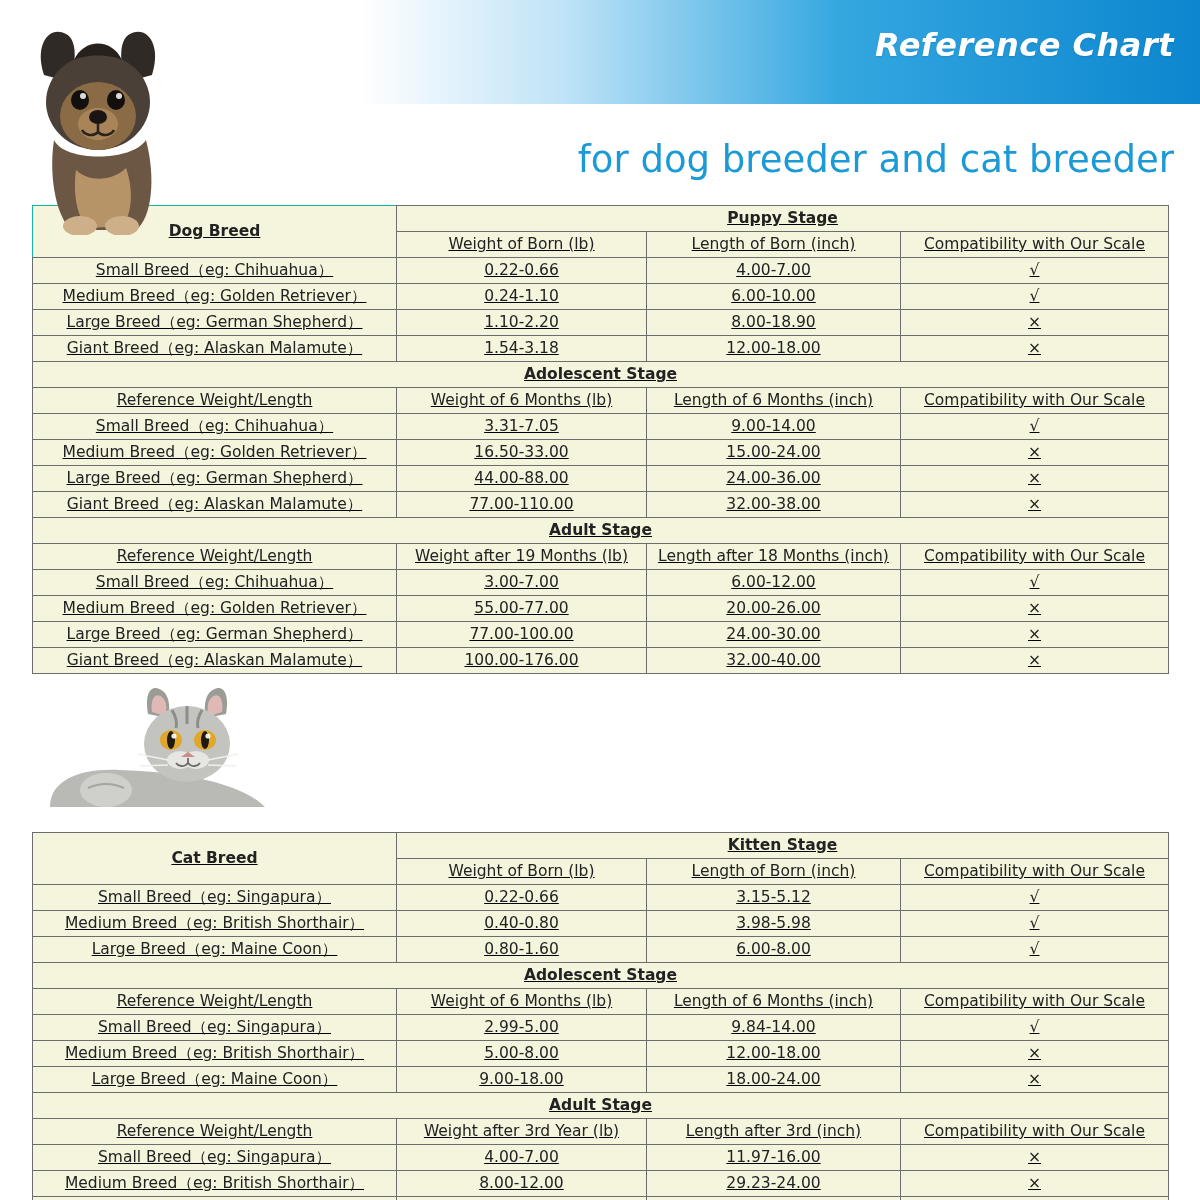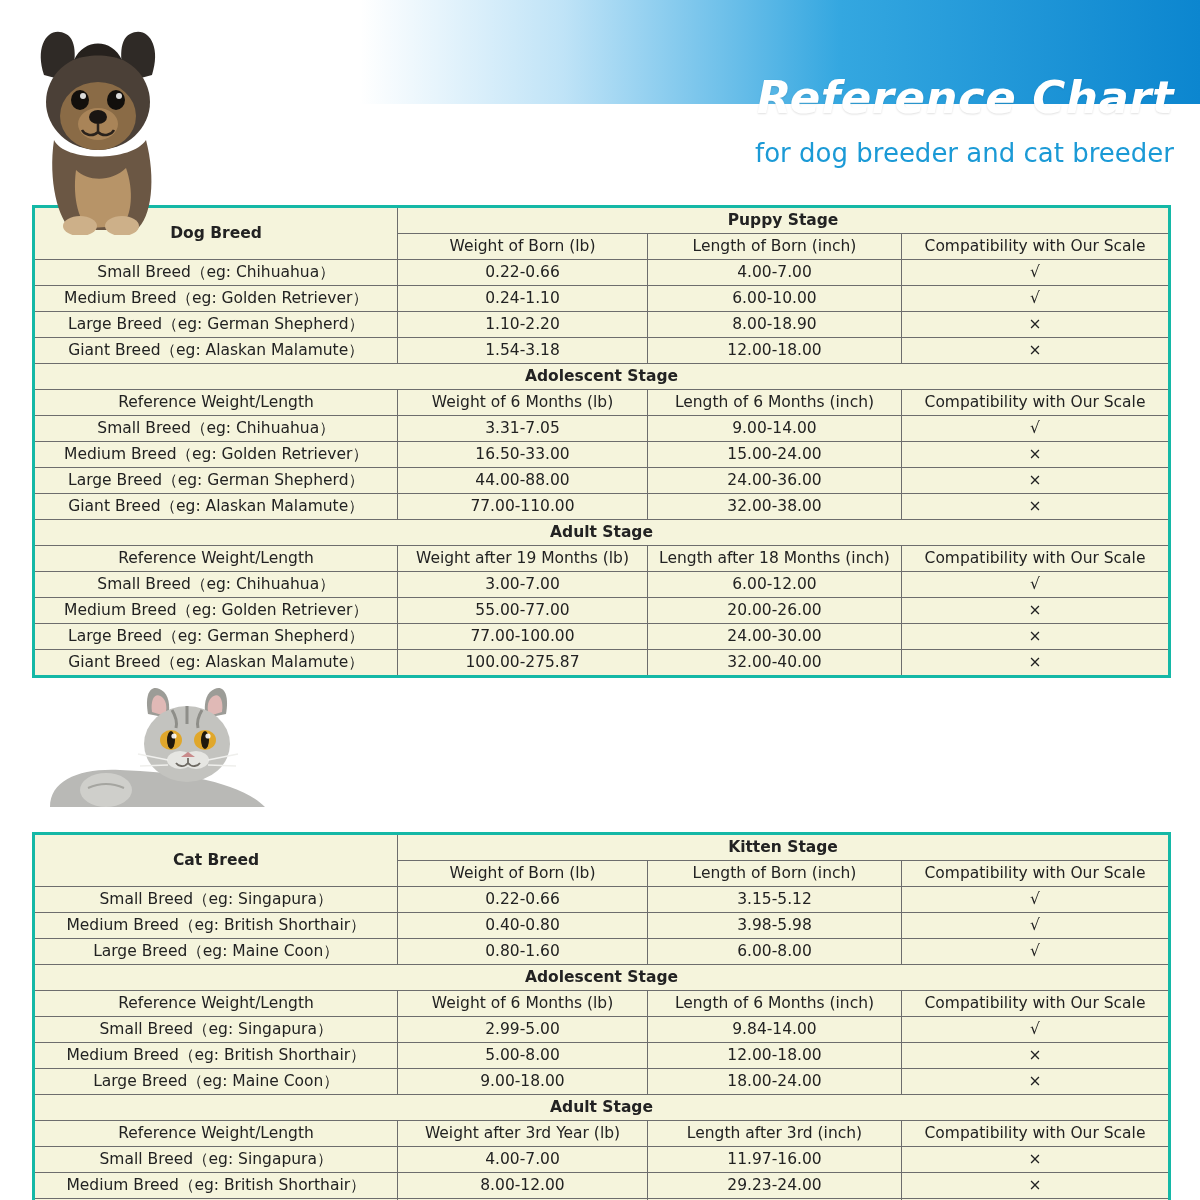--- a/index.html
+++ b/index.html
@@ -20,34 +20,33 @@
     position: absolute;
     left: 0; top: 0;
     width: 1200px;
     height: 104px;
     background: linear-gradient(to right, #ffffff 0%, #ffffff 30%, #bfe3f7 47%, #34a7e0 70%, #0c86cf 100%);
   }
   .header-title {
     position: absolute;
     right: 26px;
     top: 26px;
-    font-size: 45px;
+    font-size: 32px;
     font-weight: bold;
     font-style: italic;
     color: #ffffff;
     letter-spacing: 0.5px;
     white-space: nowrap;
     text-shadow: 0 1px 2px rgba(0,0,0,0.12);
-    margin-top: 45px;
   }
   .subtitle {
     position: absolute;
     right: 26px;
     top: 138px;
-    font-size: 26px;
+    font-size: 37px;
     color: #1b9ad6;
     white-space: nowrap;
   }
 
   
   .dog-art {
     position: absolute;
     left: 14px;
     top: 20px;
     width: 170px;
@@ -62,21 +61,22 @@
     height: 135px;
     z-index: 5;
   }
 
   
   table.chart {
     position: absolute;
     border-collapse: collapse;
     table-layout: fixed;
     background: #f5f4dc;
-    border: 3px solid #14b8a6;
+    border: 1px solid #14b8a6;
+    text-decoration: underline;
   }
   table.chart td {
     border: 1px solid #6d6d6d;
     font-size: 15.5px;
     padding: 2px 4px;
     text-align: center;
     color: #222;
     line-height: 1.25;
     height: 21px;
   }
@@ -233,21 +233,21 @@
       <td class="dark check">×</td>
     </tr>
     <tr>
       <td class="dark">Large Breed（eg: German Shepherd）</td>
       <td class="dark">77.00-100.00</td>
       <td class="dark">24.00-30.00</td>
       <td class="dark check">×</td>
     </tr>
     <tr>
       <td class="dark">Giant Breed（eg: Alaskan Malamute）</td>
-      <td class="dark">100.00-275.87</td>
+      <td class="dark">100.00-176.00</td>
       <td class="dark">32.00-40.00</td>
       <td class="dark check">×</td>
     </tr>
   </tbody>
 </table>
 
 <svg class="cat-art" viewBox="0 0 235 135">
 
   <path d="M10 135 C10 108 40 96 80 98 C140 100 200 110 225 135 Z" fill="#b9b9b6"></path>
 

